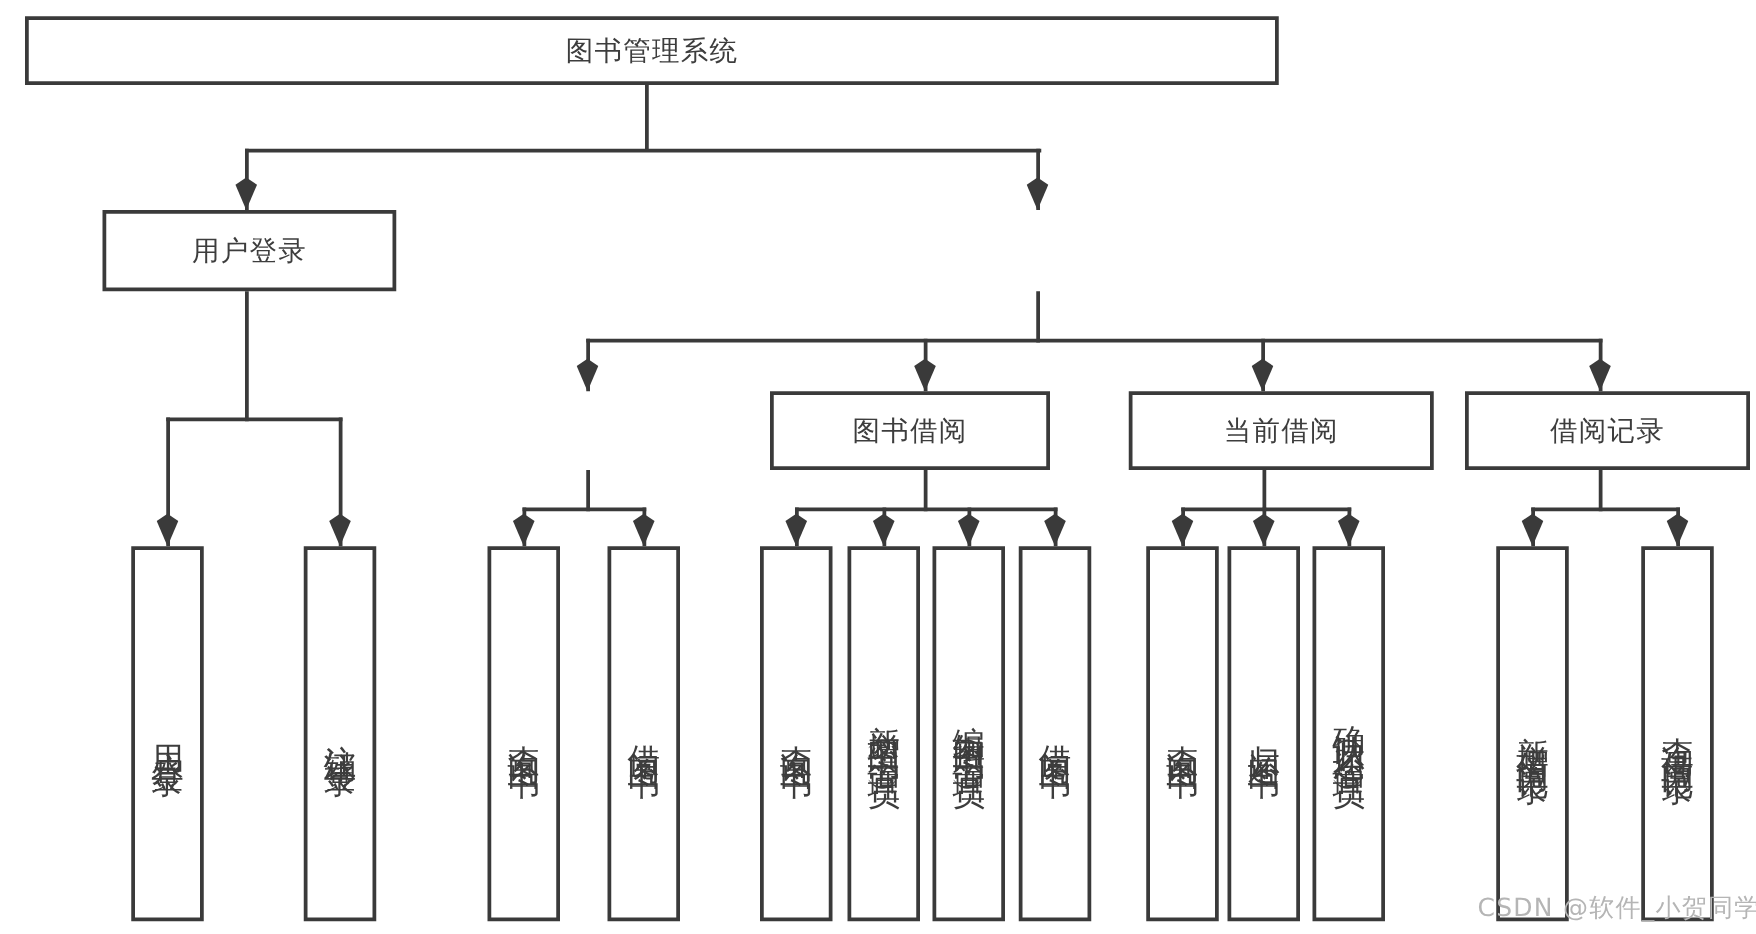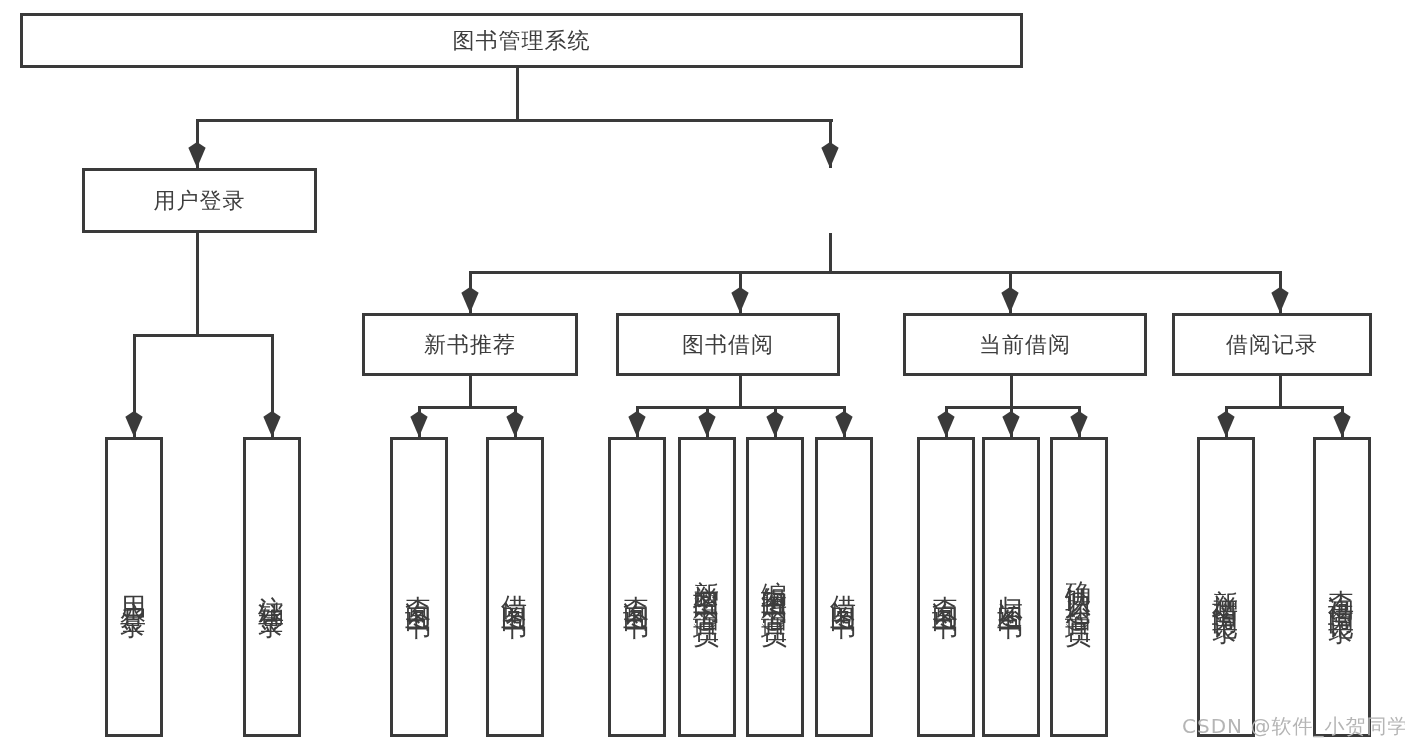--- a/index.html
+++ b/index.html
@@ -36,33 +36,30 @@
 
   <div class="box" style="left:20px;top:13px;width:1003px;height:55px;">
     <span>图书管理系统</span>
   </div>
 
   <div class="box" style="left:82px;top:168px;width:235px;height:65px;">
     <span>用户登录</span>
   </div>
 
 
-  <div class="box" style="left:362px;top:313px;width:216px;height:63px;">
-    <span>新书推荐</span>
-  </div>
 
   <div class="box" style="left:616px;top:313px;width:224px;height:63px;">
     <span>图书借阅</span>
   </div>
 
   <div class="box" style="left:903px;top:313px;width:244px;height:63px;">
     <span>当前借阅</span>
   </div>
 
-  <div class="box" style="left:1172px;top:313px;width:200px;height:63px;">
+  <div class="box" style="left:1172px;top:313px;width:228px;height:63px;">
     <span>借阅记录</span>
   </div>
 
   <div class="vbox" style="left:105px;">
     <span>用户登录</span>
   </div>
   <div class="vbox" style="left:243px;">
     <span>注销登录</span>
   </div>
 

